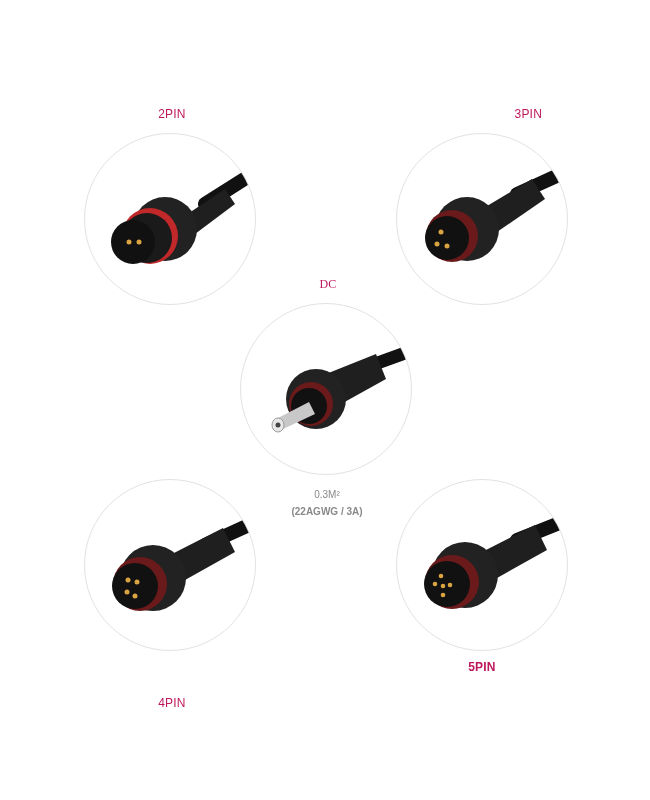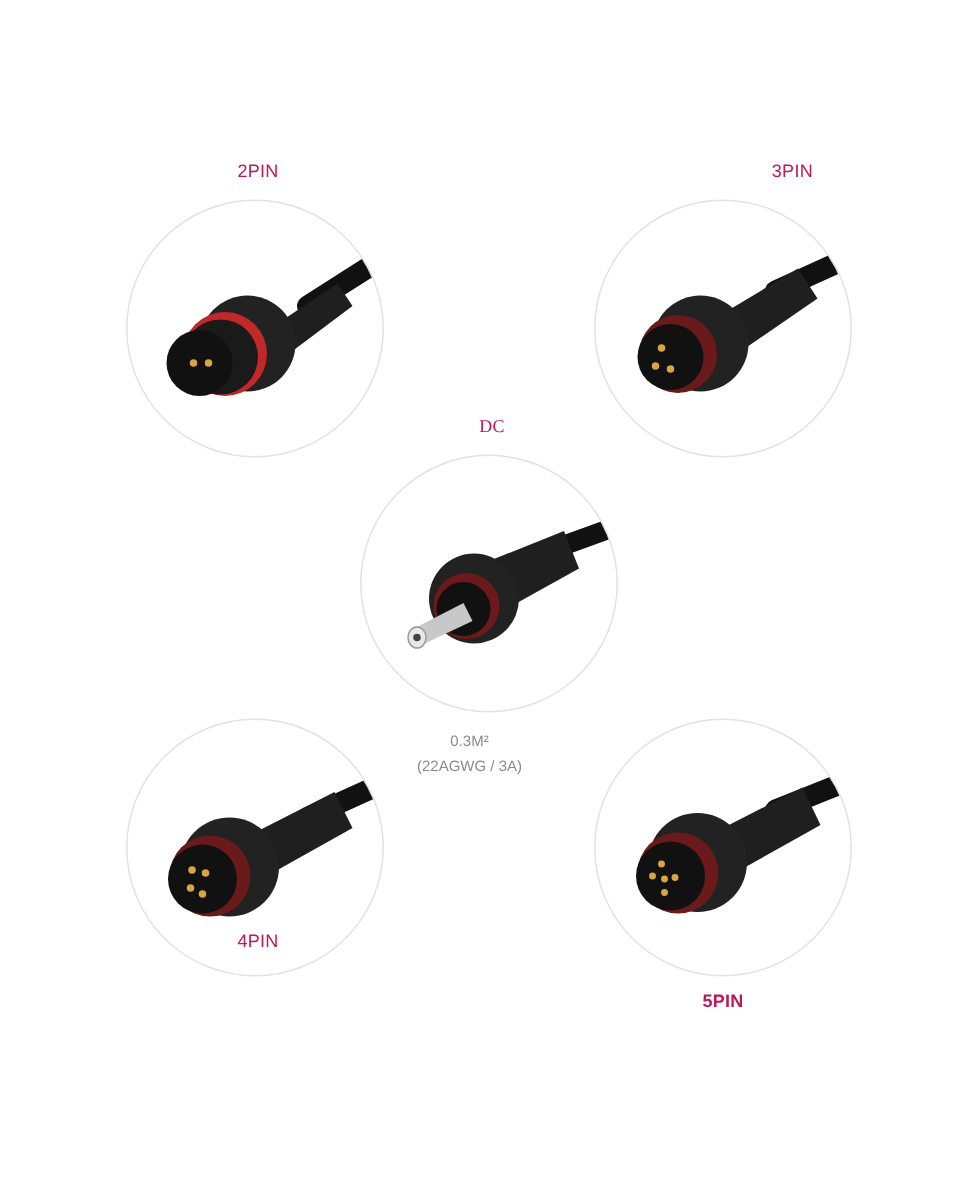--- a/index.html
+++ b/index.html
@@ -1,21 +1,21 @@
 <!DOCTYPE html>
 <html><head>
 <meta charset="utf-8">
 <style>
   html, body { margin: 0; padding: 0; background: #ffffff; }
   body { width: 650px; height: 800px; position: relative; overflow: hidden;
          font-family: "Liberation Sans", sans-serif; }
   .label { position: absolute; color: #be185d; font-size: 12px; text-align: center; width: 120px; letter-spacing: 0.2px; }
   .circle { position: absolute; width: 170px; height: 170px; border-radius: 50%;
             border: 1px solid #e2e2e2; background: #fff; overflow: hidden; }
-  .spec { position: absolute; left: 253px; width: 120px; text-align: center; color: #8a8a8a;
+  .spec { position: absolute; left: 267px; width: 120px; text-align: center; color: #8a8a8a;
           font-size: 10px; line-height: 16px; }
   svg { display: block; }
 </style>
 </head>
 <body>
 
 <div class="label" style="left:112px; top:107px;">2PIN</div>
 <div class="circle" style="left:84px; top:133px;">
   <svg width="170" height="170" viewBox="0 0 170 170">
     <path d="M120 70 L175 35" stroke="#111" stroke-width="14" stroke-linecap="round"></path>
@@ -51,36 +51,36 @@
     <circle cx="75" cy="95" r="30" fill="#222"></circle>
     <circle cx="70" cy="100" r="22" fill="#6a1a1a"></circle>
     <circle cx="68" cy="102" r="18" fill="#111"></circle>
     <path d="M35 115 L68 98 L74 110 L40 126 Z" fill="#c8c8c8"></path>
     <ellipse cx="37" cy="121" rx="6" ry="7" fill="#e8e8e8" stroke="#999"></ellipse>
     <circle cx="37" cy="121" r="2.5" fill="#444"></circle>
   </svg>
 </div>
 
 <div class="spec" style="top:487px;">0.3M²</div>
-<div class="spec" style="top:504px;">(22AGWG / 3A)</div>
+<div class="spec" style="top:504px;font-weight:bold;">(22AGWG / 3A)</div>
 
 <div class="circle" style="left:84px; top:479px;">
   <svg width="170" height="170" viewBox="0 0 170 170">
     <path d="M120 65 L175 40" stroke="#111" stroke-width="14" stroke-linecap="round"></path>
     <path d="M85 75 L138 48 L150 72 L100 100 Z" fill="#1f1f1f"></path>
     <circle cx="68" cy="98" r="33" fill="#222"></circle>
     <circle cx="55" cy="104" r="27" fill="#6a1a1a"></circle>
     <circle cx="50" cy="106" r="23" fill="#111"></circle>
     <circle cx="43" cy="100" r="2.5" fill="#d9a441"></circle>
     <circle cx="52" cy="102" r="2.5" fill="#d9a441"></circle>
     <circle cx="42" cy="112" r="2.5" fill="#d9a441"></circle>
     <circle cx="50" cy="116" r="2.5" fill="#d9a441"></circle>
   </svg>
 </div>
-<div class="label" style="left:112px; top:620px;">4PIN</div>
+<div class="label" style="left:112px; top:696px;">4PIN</div>
 
 <div class="circle" style="left:396px; top:479px;">
   <svg width="170" height="170" viewBox="0 0 170 170">
     <path d="M120 60 L175 38" stroke="#111" stroke-width="14" stroke-linecap="round"></path>
     <path d="M85 72 L138 45 L150 70 L100 98 Z" fill="#1f1f1f"></path>
     <circle cx="68" cy="95" r="33" fill="#222"></circle>
     <circle cx="55" cy="102" r="27" fill="#6a1a1a"></circle>
     <circle cx="50" cy="104" r="23" fill="#111"></circle>
     <circle cx="44" cy="96" r="2.3" fill="#d9a441"></circle>
     <circle cx="38" cy="104" r="2.3" fill="#d9a441"></circle>

